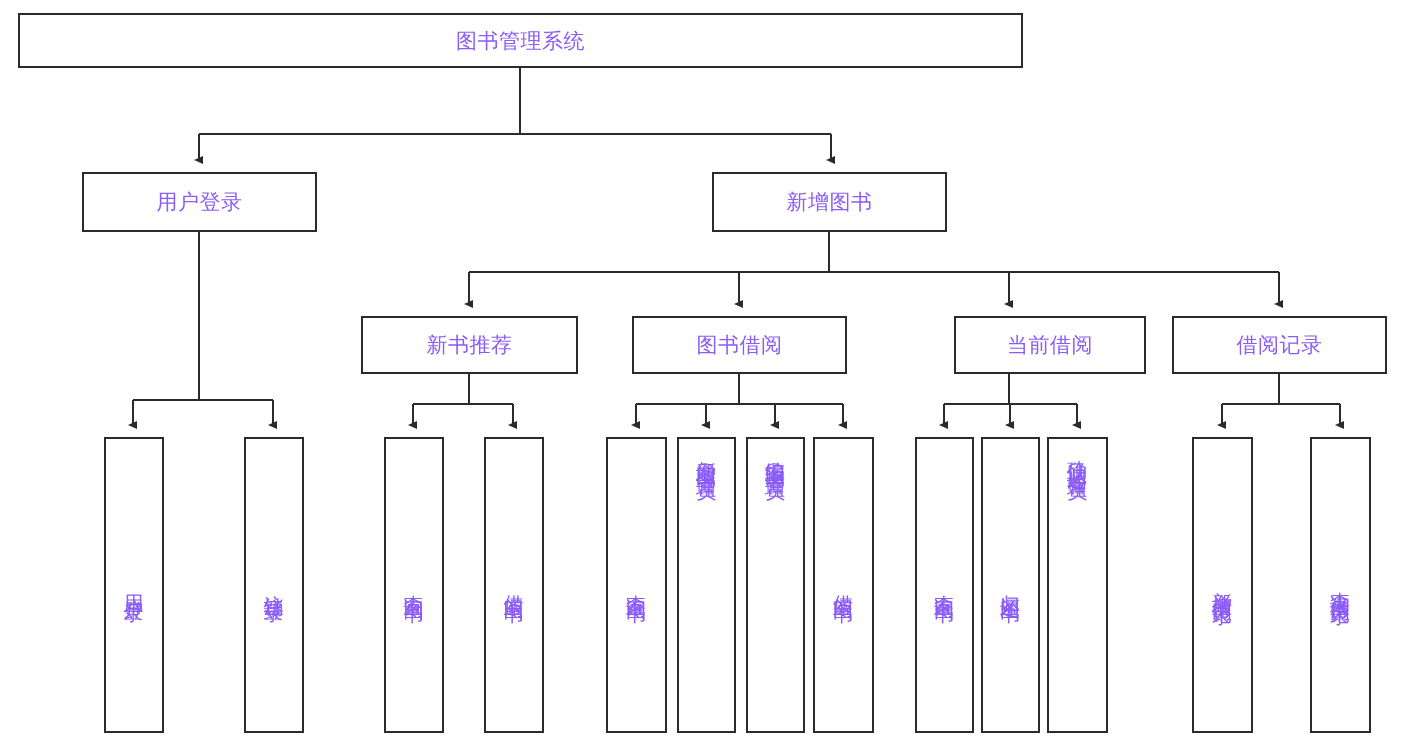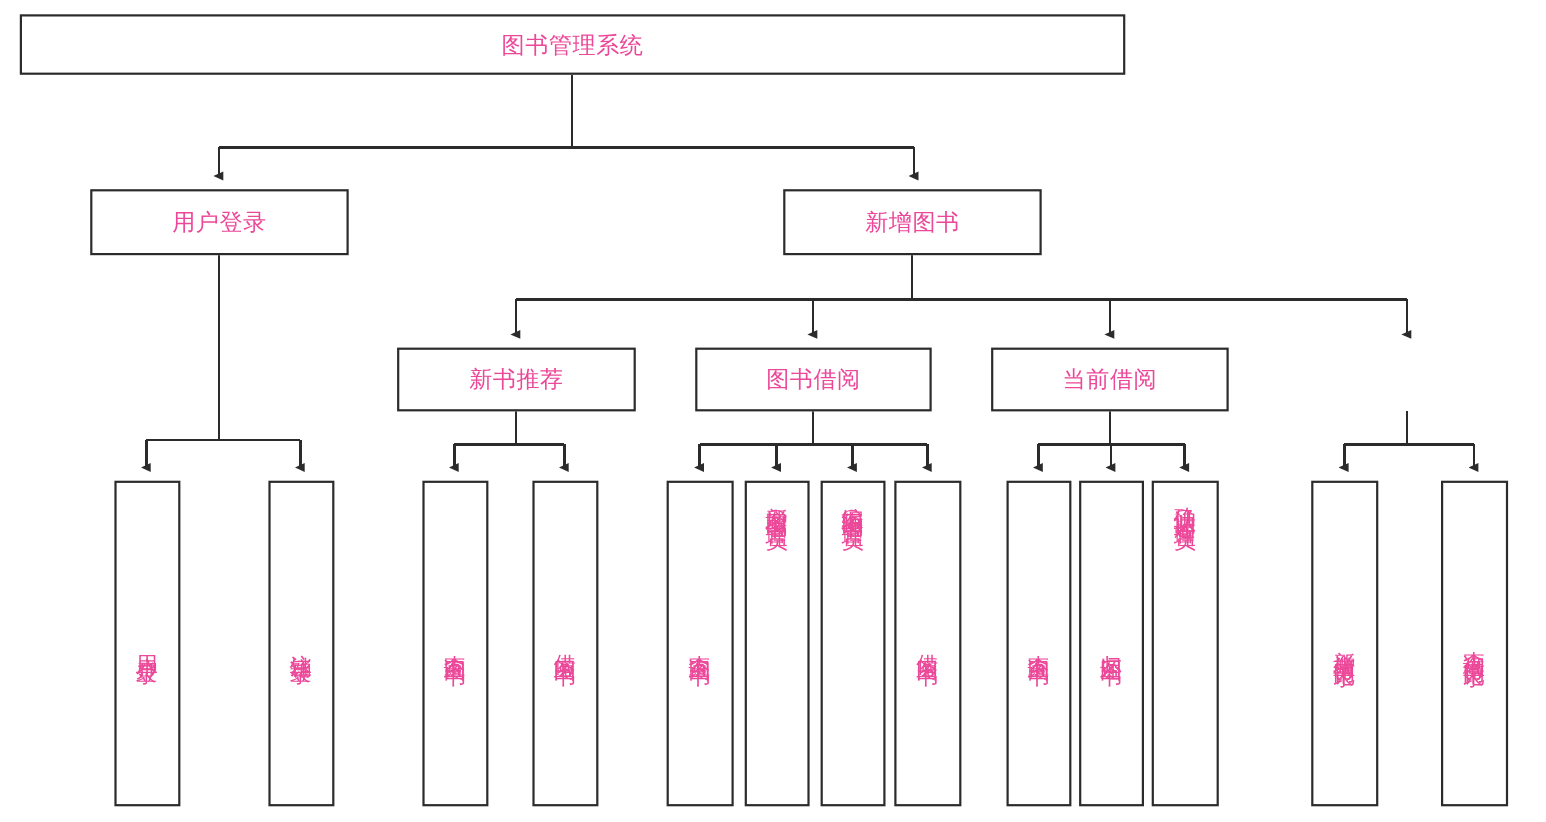--- a/index.html
+++ b/index.html
@@ -27,21 +27,21 @@
     pointer-events: none;
   }
   .node {
     position: absolute;
     box-sizing: border-box;
     background: #ffffff;
     border: 2px solid #2b2b2b;
     display: flex;
     align-items: center;
     justify-content: center;
-    color: #ec4899;
+    color: #8b5cf6;
   }
   .node.h {
     
     font-size: 21px;
     letter-spacing: 0.5px;
   }
   .node.v {
     
     font-size: 20px;
     align-items: flex-start;
@@ -146,24 +146,27 @@
   </div>
 
   <div class="node h" style="left:632px; top:316px; width:215px; height:58px;">
     <span>图书借阅</span>
   </div>
 
   <div class="node h" style="left:361px; top:316px; width:217px; height:58px;">
     <span>新书推荐</span>
   </div>
 
-  <div class="node h" style="left:901px; top:316px; width:216px; height:58px;">
+  <div class="node h" style="left:954px; top:316px; width:192px; height:58px;">
     <span>当前借阅</span>
   </div>
 
+  <div class="node h" style="left:1172px; top:316px; width:215px; height:58px;">
+    <span>借阅记录</span>
+  </div>
 
   <div class="node v" style="left:104px; top:437px; width:60px; height:296px;">
     <div class="vwrap">
       <span class="vtext">用户登录</span>
     </div>
   </div>
 
   <div class="node v" style="left:244px; top:437px; width:60px; height:296px;">
     <div class="vwrap">
       <span class="vtext">注销登录</span>

